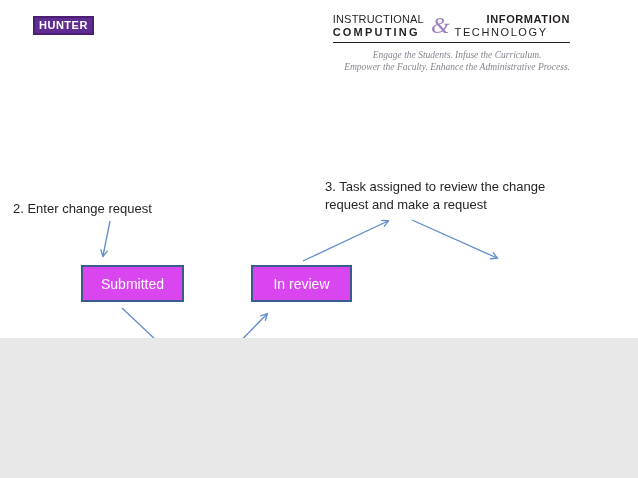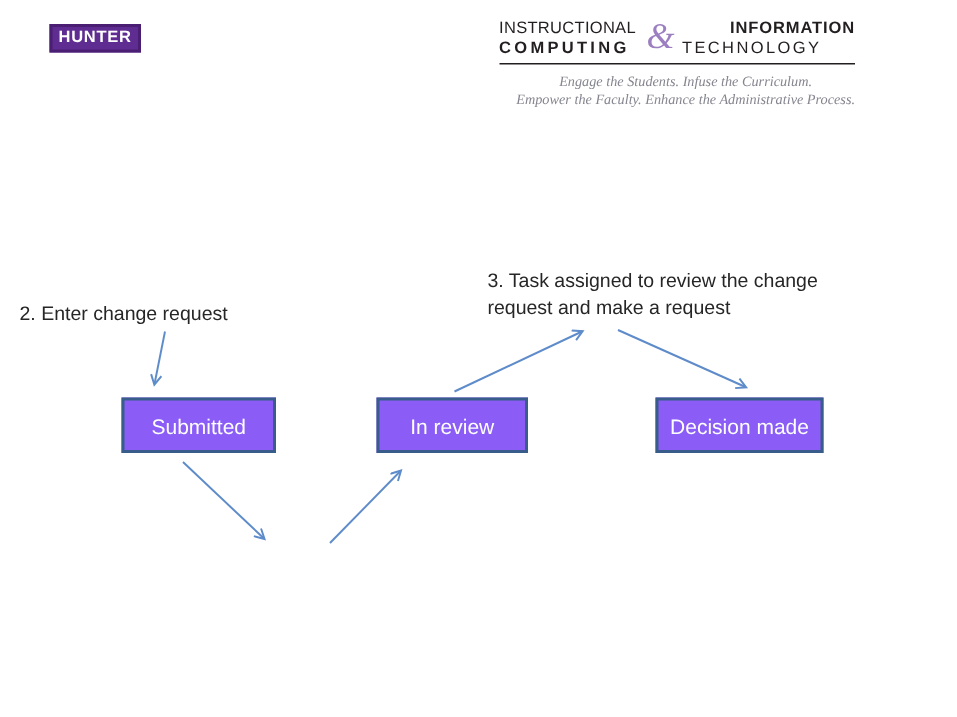--- a/index.html
+++ b/index.html
@@ -1,20 +1,20 @@
 <!DOCTYPE html>
 <html><head>
 <meta charset="utf-8">
 <style>
   * { margin: 0; padding: 0; box-sizing: border-box; }
   html, body { background: #e8e8e8; }
   body { font-family: "Liberation Sans", sans-serif; }
   #slide {
     position: relative;
-    width: 638px; height: 478px;
+    width: 638px; height: 338px;
     background: #ffffff;
     overflow: hidden;
   }
 
   
   .hunter-logo {
     position: absolute; left: 33px; top: 16px;
     background: #5f2c91;
     border: 2px solid #4a1f73;
     color: #ffffff;
@@ -68,21 +68,21 @@
     font-size: 13px; line-height: 17.5px;
     color: #262626;
   }
   #step1-label { left: 13px; top: 200px; }
   #step3-label { left: 325px; top: 178px; }
   #step2-label { left: 127px; top: 364px; }
 
   .state-box {
     position: absolute;
     height: 37px;
-    background: #8b5cf6;
+    background: #d946ef;
     border: 2px solid #385d8a;
     color: #fdfeff;
     font-size: 14px;
     display: flex; align-items: center; justify-content: center;
     top: 265px;
   }
   #box-submitted  { left: 81px;  width: 103px; }
   #box-in-review  { left: 251px; width: 101px; }
   #box-decision   { left: 437px; width: 112px; }
 
@@ -120,21 +120,20 @@
   <div class="annotation" id="step1-label">2. Enter change request</div>
 
   <div class="annotation" id="step3-label">
     <div>3. Task assigned to review the change</div>
     <div>request and make a request</div>
   </div>
 
 
   <div class="state-box" id="box-submitted">Submitted</div>
   <div class="state-box" id="box-in-review">In review</div>
-  <div class="state-box" id="box-decision">Decision made</div>
 
   <svg class="arrows-layer" viewBox="0 0 638 478" xmlns="http://www.w3.org/2000/svg">
     <defs>
       <marker id="arrowhead" markerWidth="9" markerHeight="9" refX="6.5" refY="4" orient="auto" markerUnits="userSpaceOnUse">
         <path d="M0.5,0.5 L7,4 L0.5,7.5" fill="none" stroke="#5e8bc9" stroke-width="1.3"></path>
       </marker>
     </defs>
     <g stroke="#5e8bc9" stroke-width="1.3" fill="none">
       <line x1="110" y1="221" x2="103" y2="256" marker-end="url(#arrowhead)"></line>
       <line x1="122" y1="308" x2="176" y2="359" marker-end="url(#arrowhead)"></line>

